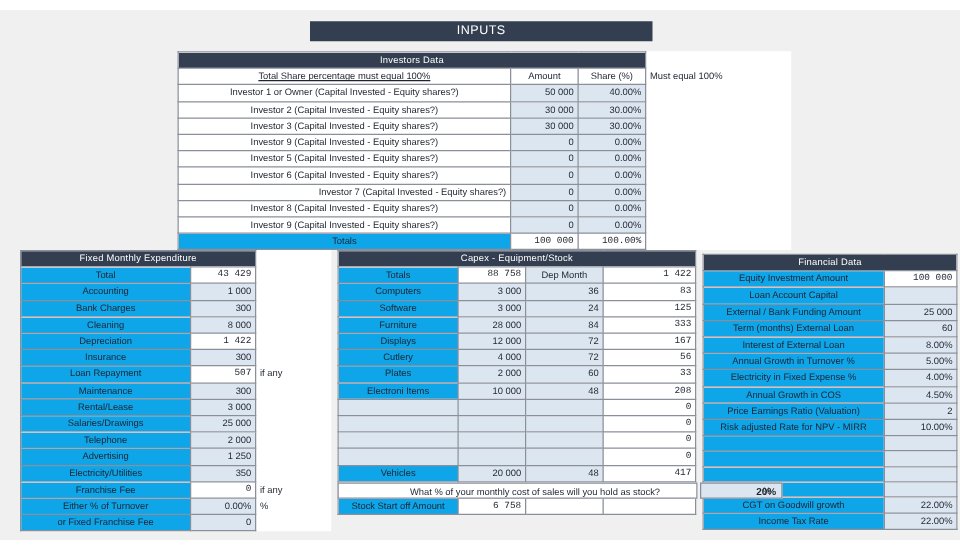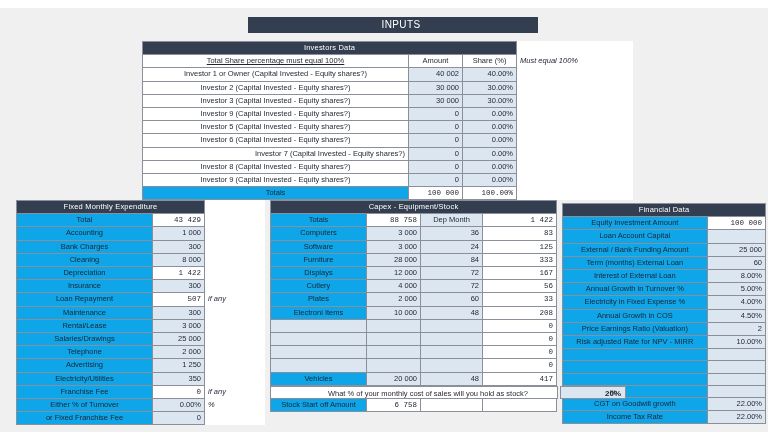--- a/index.html
+++ b/index.html
@@ -45,28 +45,28 @@
   .lbl{text-align:center;background:#0ea5e9;}
   .lbl-r{text-align:right;background:#ffffff;}
   .num{text-align:right;background:#dce6f1;}
   .num-w{text-align:right;background:#ffffff;font-family:Liberation Mono, monospace;}
   .colhdr{text-align:center;background:#ffffff;font-weight:bold;font-size:7px;}
   .bold{font-weight:bold;}
   .blank{background:#dce6f1;}
   .blankw{background:#ffffff;}
   .side-note{
     border:none !important;background:transparent !important;
-    font-style:italic;text-align:left;padding-left:2px;font-size:7px;margin-left:20px;
+    text-align:left;padding-left:2px;font-size:7px;margin-left:20px;
   }
 
   
   #inputs-banner{
     position:absolute;left:248px;top:17px;width:274px;height:16px;
     background:#333f50;color:#fff;
-    text-align:center;font-size:10px;line-height:16px;letter-spacing:.4px;padding-left:16px;
+    text-align:center;font-size:10px;line-height:16px;letter-spacing:.4px;
   }
 
   
   #investors-wrap{left:142px;top:41px;width:490px;}
   #investors-wrap .t-label{width:266px;}
   #investors-wrap .t-amt{width:54px;}
   #investors-wrap .t-shr{width:54px;}
   #investors-wrap .t-note{width:116px;}
   .title-cell{
     text-align:center;font-weight:bold;text-decoration:underline;font-size:8px;
@@ -127,21 +127,21 @@
         <td class="side-note"></td>
       </tr>
       <tr>
         <td class="title-cell">Total Share percentage must equal 100%</td>
         <td class="colhdr">Amount</td>
         <td class="colhdr">Share (%)</td>
         <td class="side-note">Must equal 100%</td>
       </tr>
       <tr>
         <td class="lbl-r" style="text-align:center">Investor 1 or Owner (Capital Invested - Equity shares?)</td>
-        <td class="num">40 002</td>
+        <td class="num">50 000</td>
         <td class="num">40.00%</td>
         <td class="side-note"></td>
       </tr>
       <tr>
         <td class="lbl-r" style="text-align:center">Investor 2 (Capital Invested - Equity shares?)</td>
         <td class="num">30 000</td>
         <td class="num">30.00%</td>
         <td class="side-note"></td>
       </tr>
       <tr>

